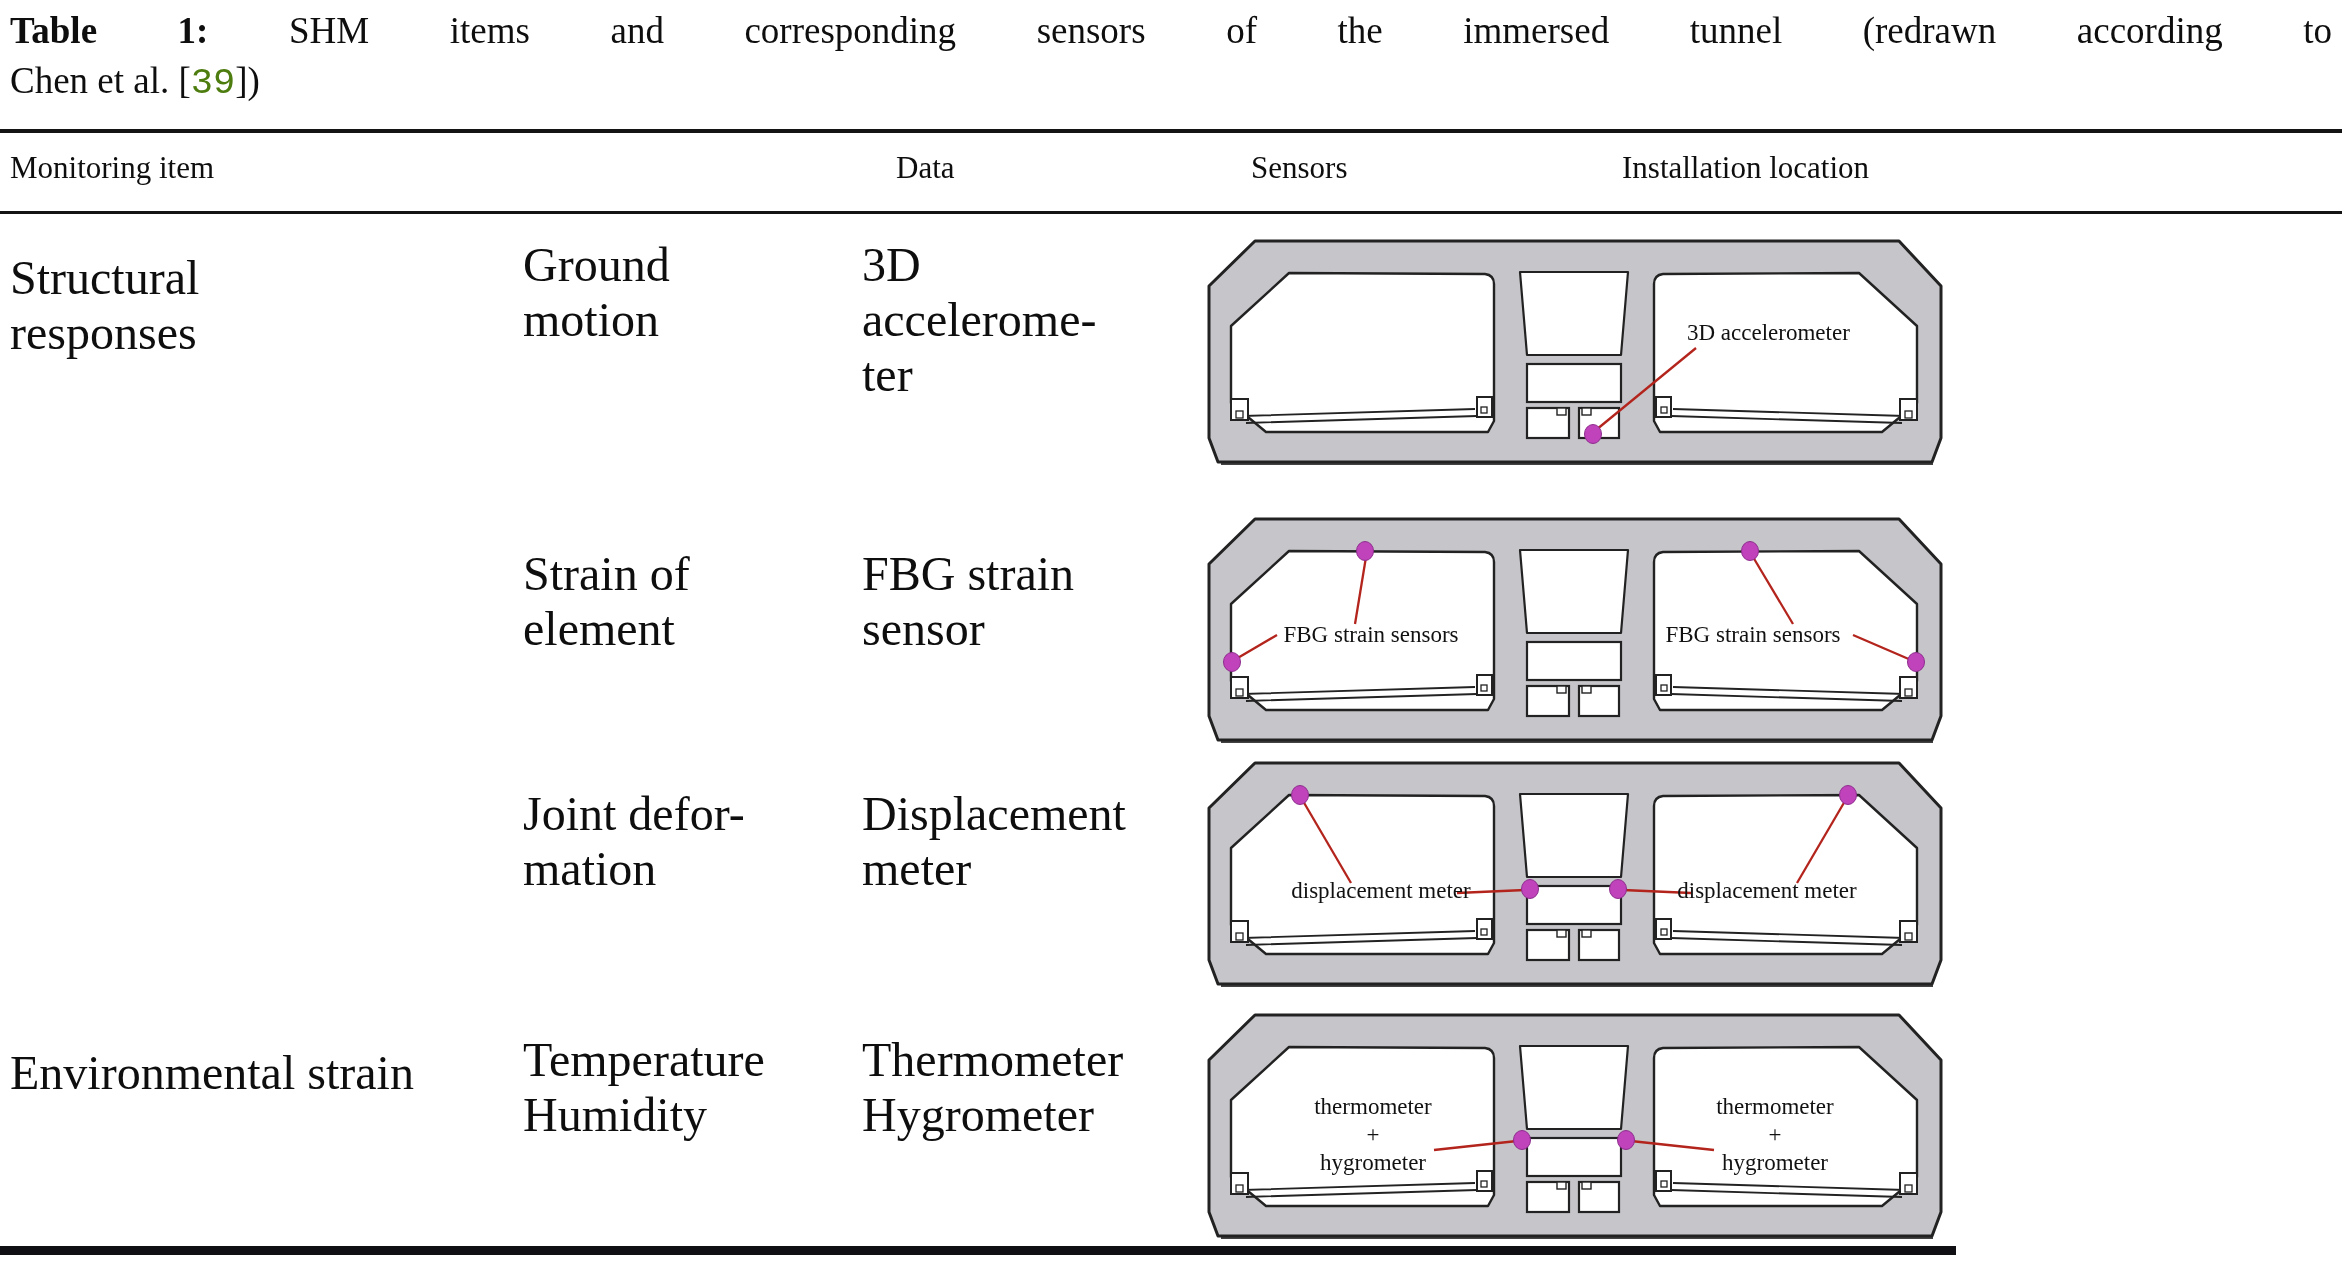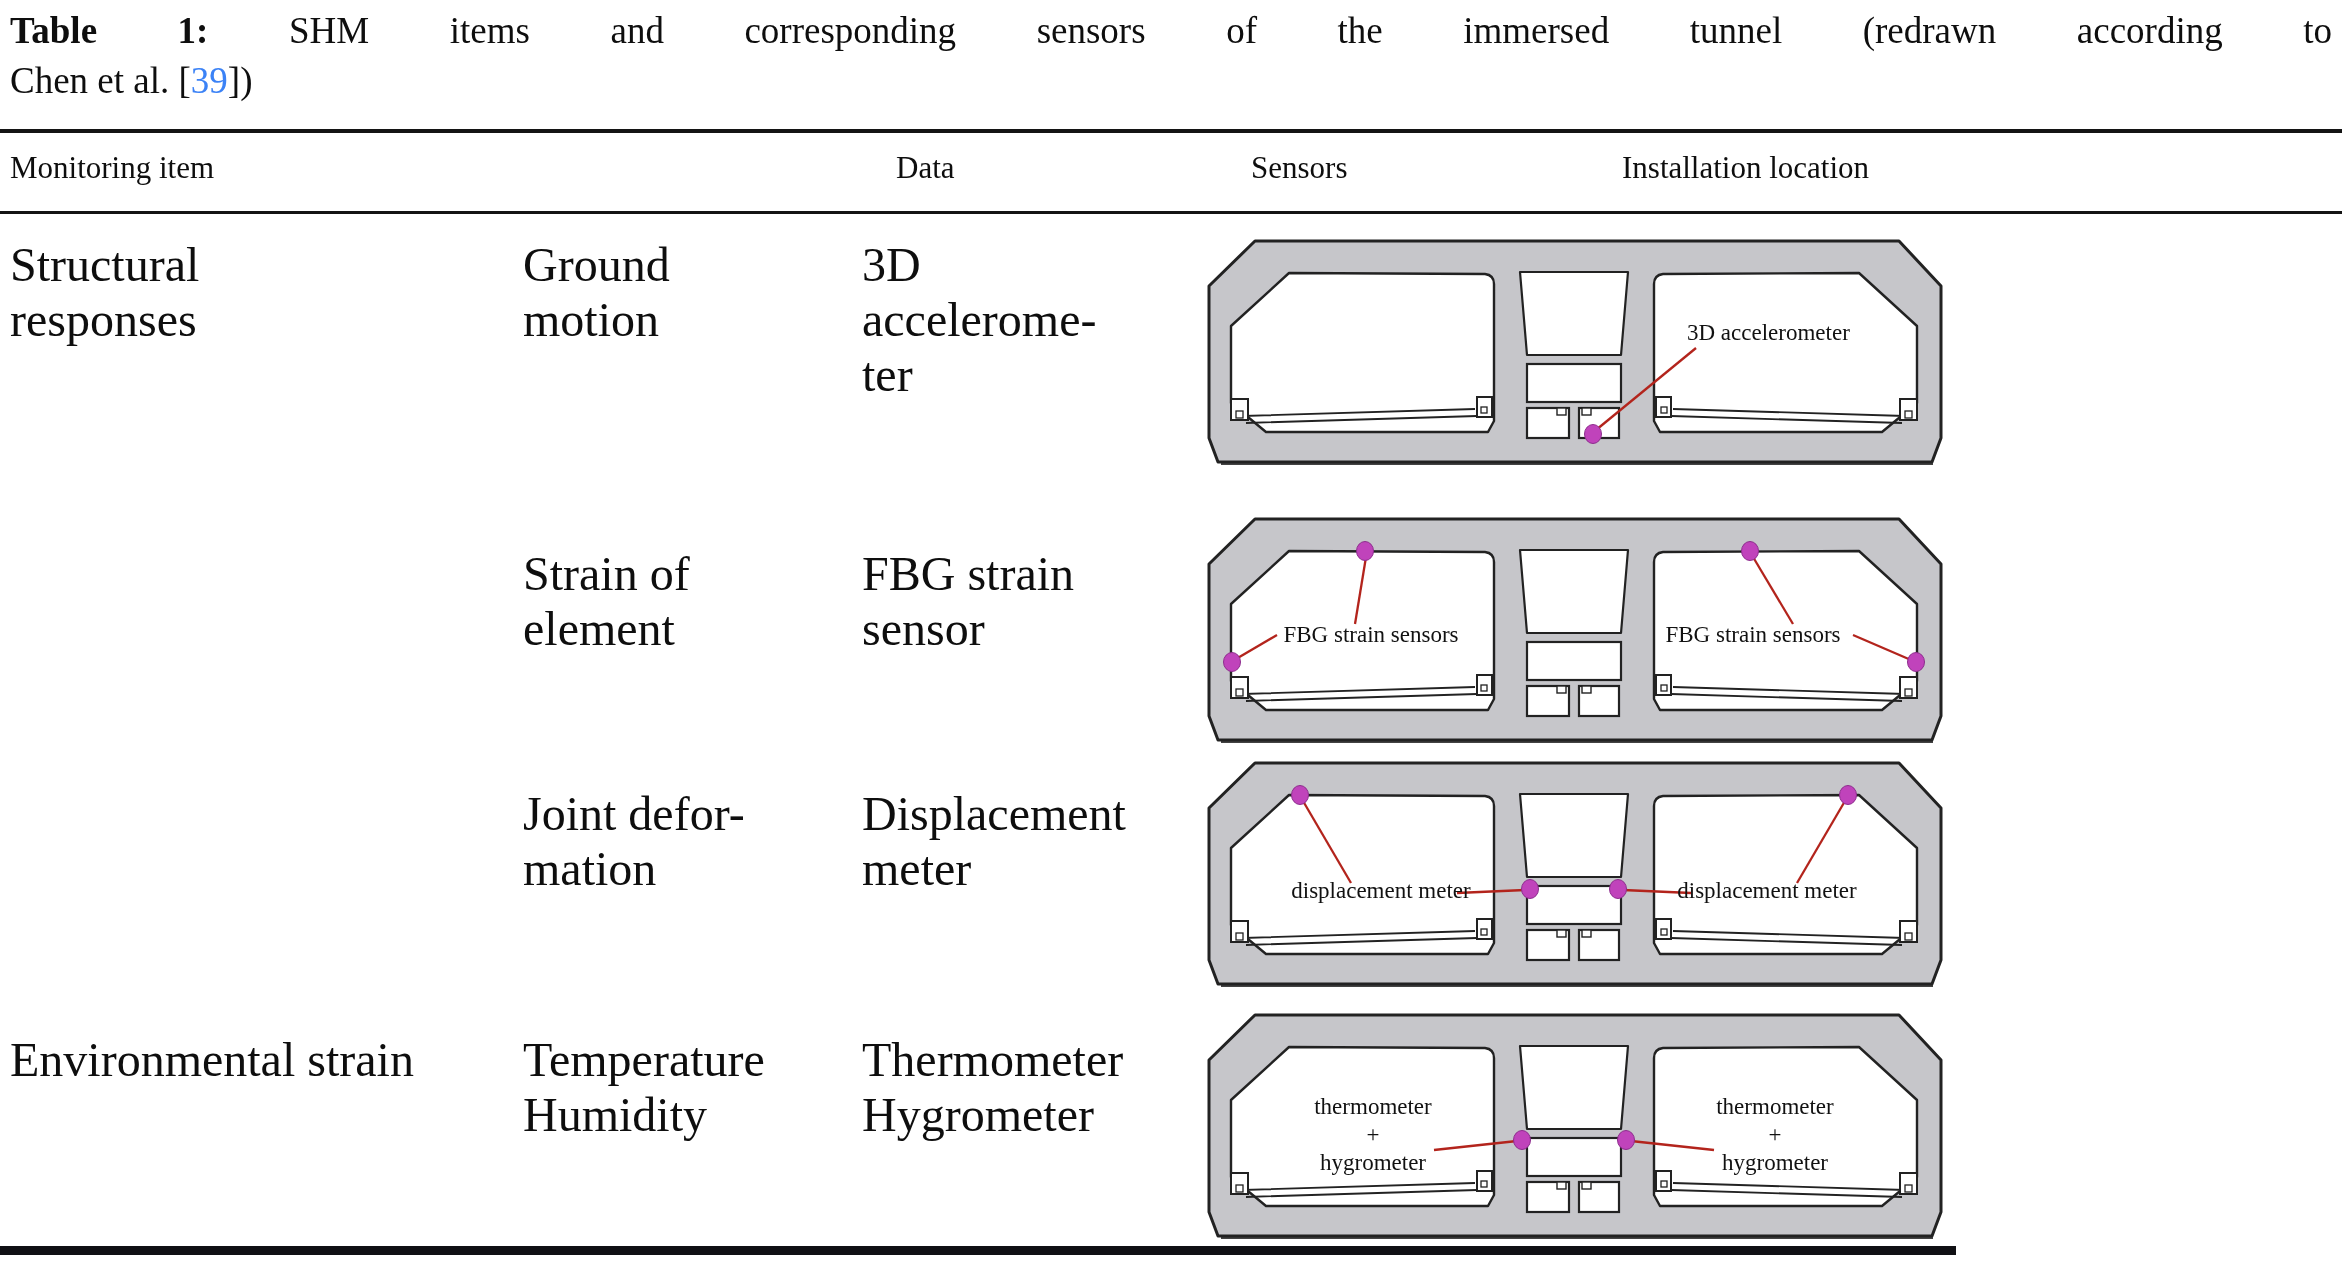--- a/index.html
+++ b/index.html
@@ -1,32 +1,32 @@
 <!DOCTYPE html>
 <html><head>
 <meta charset="utf-8">
 <style>
   html,body{margin:0;padding:0;background:#ffffff;}
   .page{position:relative;width:2342px;height:1262px;background:#ffffff;overflow:hidden;
         font-family:"Liberation Serif","DejaVu Serif",serif;color:#0e0e0e;padding-left:20px;}
   .caption{position:absolute;left:10px;top:6px;width:2322px;font-size:37px;line-height:50px;}
   .cap-line1{text-align:justify;text-align-last:justify;word-spacing:40px;white-space:normal;}
   .cap-line2{text-align:left;}
-  .cite{color:#3b82f6;text-decoration:none;cursor:pointer;}
+  .cite{color:#4d7c0f;text-decoration:none;cursor:pointer;font-family:Liberation Mono, monospace;}
   .rule{position:absolute;left:0;background:#141414;}
   .rule-top{top:129px;width:2342px;height:4px;}
   .rule-head{top:211px;width:2342px;height:3px;}
   .rule-bottom{top:1246px;width:1956px;height:9px;background:#101014;}
   .hdr{position:absolute;top:150px;font-size:31px;white-space:nowrap;}
   .hdr-monitoring{left:10px;}
   .hdr-data{left:896px;}
   .hdr-sensors{left:1243px;margin-left:8px;}
   .hdr-install{left:1622px;}
   .cell{position:absolute;font-size:48px;line-height:55px;white-space:pre-line;}
-  .col-item{left:10px;width:500px;}
+  .col-item{left:10px;width:500px;margin-top:13px;}
   .col-data{left:523px;width:330px;}
   .col-sensor{left:862px;width:330px;}
   .r1{top:237px;} .r2{top:546px;} .r3{top:786px;} .r4{top:1032px;}
   .diagram{position:absolute;left:1205px;width:738px;height:230px;}
   .d1{top:236px;} .d2{top:514px;} .d3{top:758px;} .d4{top:1010px;}
   svg{display:block;width:100%;height:100%;}
 </style>
 </head>
 <body>
 

